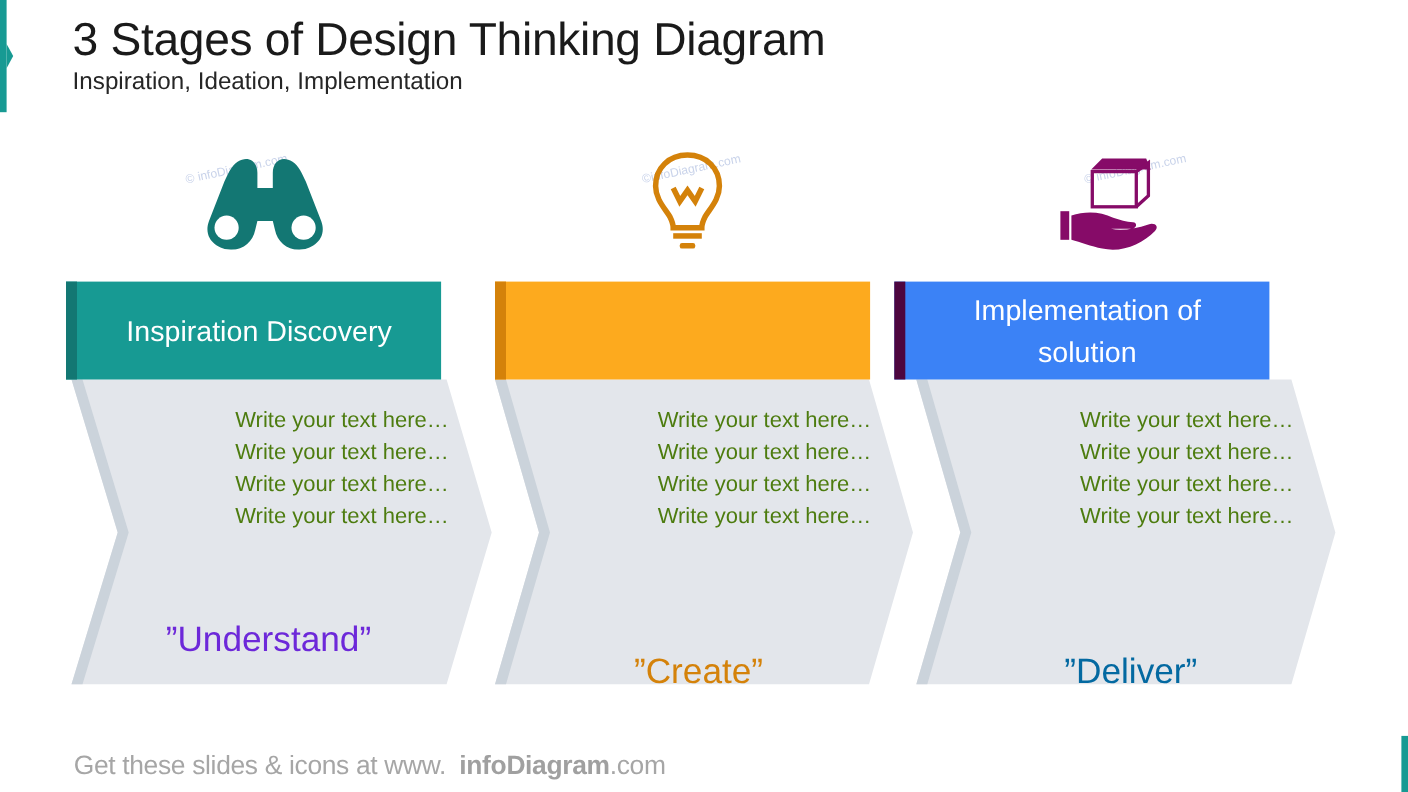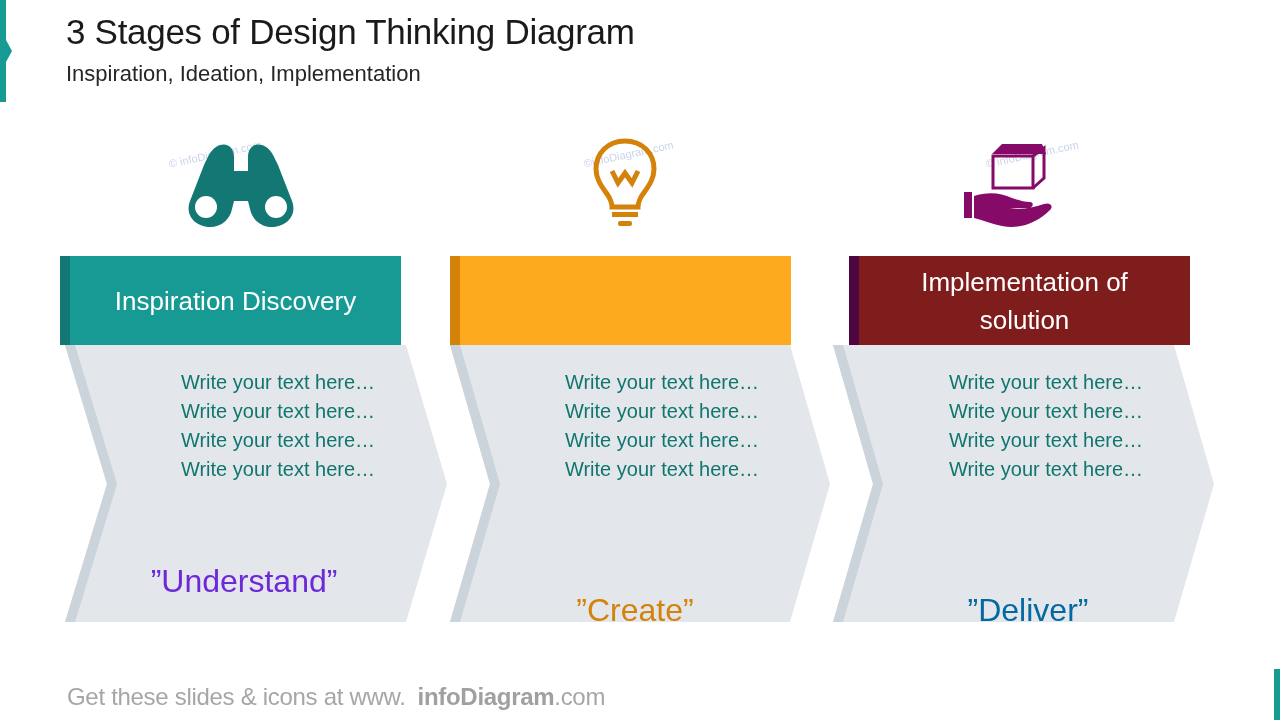--- a/index.html
+++ b/index.html
@@ -13,21 +13,21 @@
   }
   .accent-left-arrow {
     position: absolute; left: 6px; top: 40px; width: 0; height: 0;
     border-top: 11px solid transparent; border-bottom: 11px solid transparent;
     border-left: 6px solid #179a93;
   }
   .accent-right {
     position: absolute; left: 1274px; top: 669px; width: 6px; height: 51px; background: #179a93;
   }
   .title {
-    position: absolute; left: 66px; top: 12px; font-size: 35px; color: #1a1a1a;
+    position: absolute; left: 66px; top: 12px; font-size: 42px; color: #1a1a1a;
     letter-spacing: -0.3px; white-space: nowrap;
   }
   .subtitle {
     position: absolute; left: 66px; top: 61px; font-size: 22px; color: #262626;
     white-space: nowrap;
   }
   .stage-svg { position: absolute; left: 0; top: 0; }
   .icon { position: absolute; }
   .watermark {
     position: absolute; font-size: 11px; color: #c9d3ea; transform: rotate(-12deg);
@@ -35,22 +35,22 @@
   }
   .header {
     position: absolute; top: 256px; height: 89px; width: 341px;
     display: flex; align-items: center; justify-content: center; text-align: center;
     color: #ffffff; font-size: 26px; line-height: 38px; box-sizing: border-box;
     padding-left: 10px;
   }
   .header .edge { position: absolute; left: 0; top: 0; width: 10px; height: 100%; }
   .header .label { position: relative; padding: 0 14px; }
   .body-lines {
-    position: absolute; top: 368px; width: 260px; text-align: center;
-    font-size: 20px; line-height: 29px; color: #0f766e; white-space: nowrap;
+    position: absolute; top: 368px; width: 260px; text-align: right;
+    font-size: 20px; line-height: 29px; color: #4d7c0f; white-space: nowrap;
   }
   .body-lines div { height: 29px; }
   .keyword {
     position: absolute; top: 592px; width: 340px; text-align: center; font-size: 32px;
     white-space: nowrap;
   }
   .footer {
     position: absolute; left: 67px; top: 683px; font-size: 24px; color: #a6a6a6;
     white-space: nowrap; letter-spacing: -0.3px;
   }
@@ -111,21 +111,21 @@
   <path d="M12 56 C24 52 38 52 50 58 C56 60 62 62 68 62 C72 62 72 68 66 68 L48 68 C58 70 70 68 82 64 C88 62 92 66 88 70 C76 82 58 90 40 86 C30 84 20 80 12 78 Z" fill="#860b68"></path>
 </svg>
 
 <div class="header" style="left:60px; background:#179a93;">
   <div class="edge" style="background:#137773;"></div>
   <span class="label">Inspiration Discovery</span>
 </div>
 <div class="header" style="left:450px; background:#fdaa1e;">
   <div class="edge" style="background:#d4820a;"></div>
 </div>
-<div class="header" style="left:849px; background:#7f1d1d;text-align:center;">
+<div class="header" style="left:813px; background:#3b82f6;text-align:center;">
   <div class="edge" style="background:#4d0640;"></div>
   <span class="label" style="max-width:270px;">Implementation of solution</span>
 </div>
 
 <div class="body-lines" style="left:148px;">
   <div>Write your text here…</div>
   <div>Write your text here…</div>
   <div>Write your text here…</div>
   <div>Write your text here…</div>
 </div>

